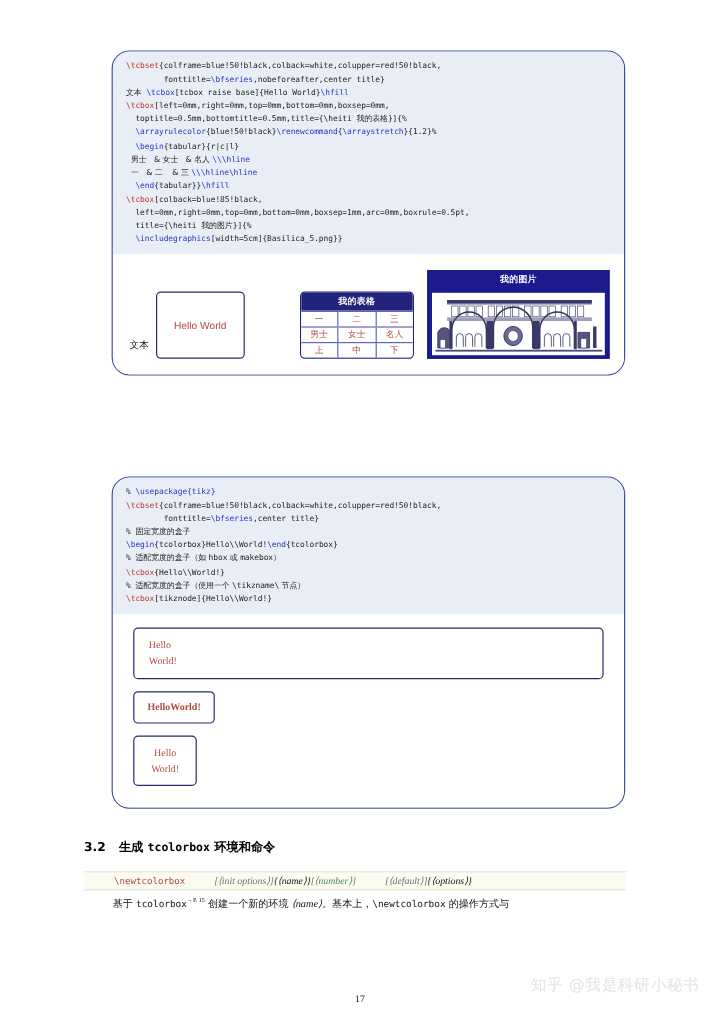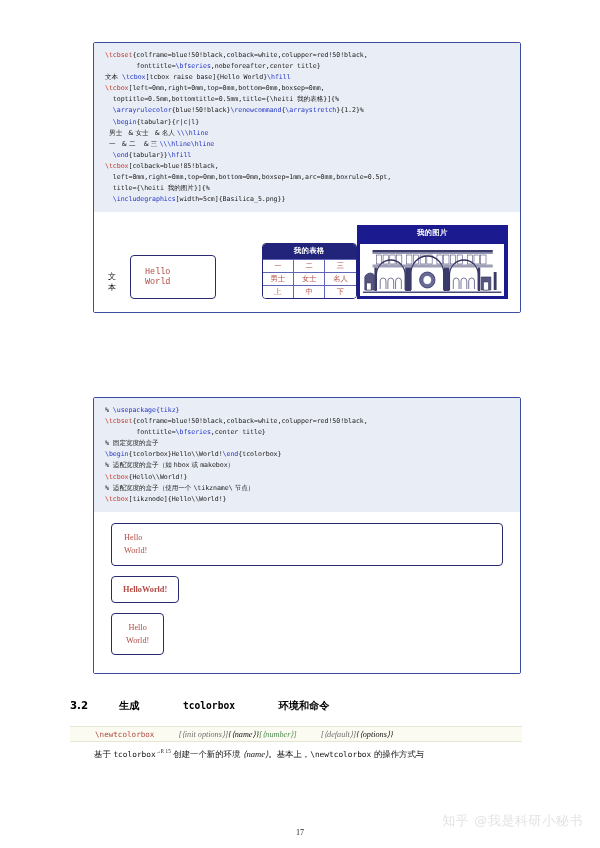--- a/index.html
+++ b/index.html
@@ -21,21 +21,21 @@
     inset: 0;
     background: #fff;
   }
 
   
   .demo-box {
     position: absolute;
     left: 93px;
     width: 428px;
     border: 1.1px solid #3b4da0;
-    border-radius: 2px;
+    border-radius: 15px;
     background: #ffffff;
     box-sizing: border-box;
     overflow: hidden;
   }
   .code-area {
     background: #e9edf5;
     padding: 7px 9px 7px 11px;
     font-family: "DejaVu Sans Mono", monospace;
     font-size: 6.6px;
     line-height: 11.1px;
@@ -72,23 +72,23 @@
     font-family: "DejaVu Sans", sans-serif;
     font-size: 8px;
     color: #111;
     margin-right: 6px;
     margin-bottom: 9px;
   }
 
   .hello-box {
     border: 1.3px solid #2a2a6e;
     border-radius: 4px;
-    padding: 11px 14px;
+    padding: 22px 14px;
     color: #b04a42;
-    font-family: Liberation Mono, monospace;
+    font-family: Liberation Sans, sans-serif;
     font-size: 8.5px;
     margin-bottom: 3px;
     background: #fff;
   }
 
   
   .tbl-box {
     width: 93px;
     border: 1.3px solid #22237a;
     border-radius: 4px;
@@ -191,21 +191,20 @@
   .section-head {
     position: absolute;
     left: 70px;
     top: 699px;
     font-family: "DejaVu Sans", sans-serif;
     font-weight: bold;
     font-size: 10.2px;
     color: #000;
     display: flex;
     align-items: baseline;
-    gap: 20px;
   }
   .sec-num { margin-right: 11px; }
   .sec-mono {
     font-family: "DejaVu Sans Mono", monospace;
     font-size: 9.6px;
     font-weight: bold;
   }
 
   
   .macro-strip {

